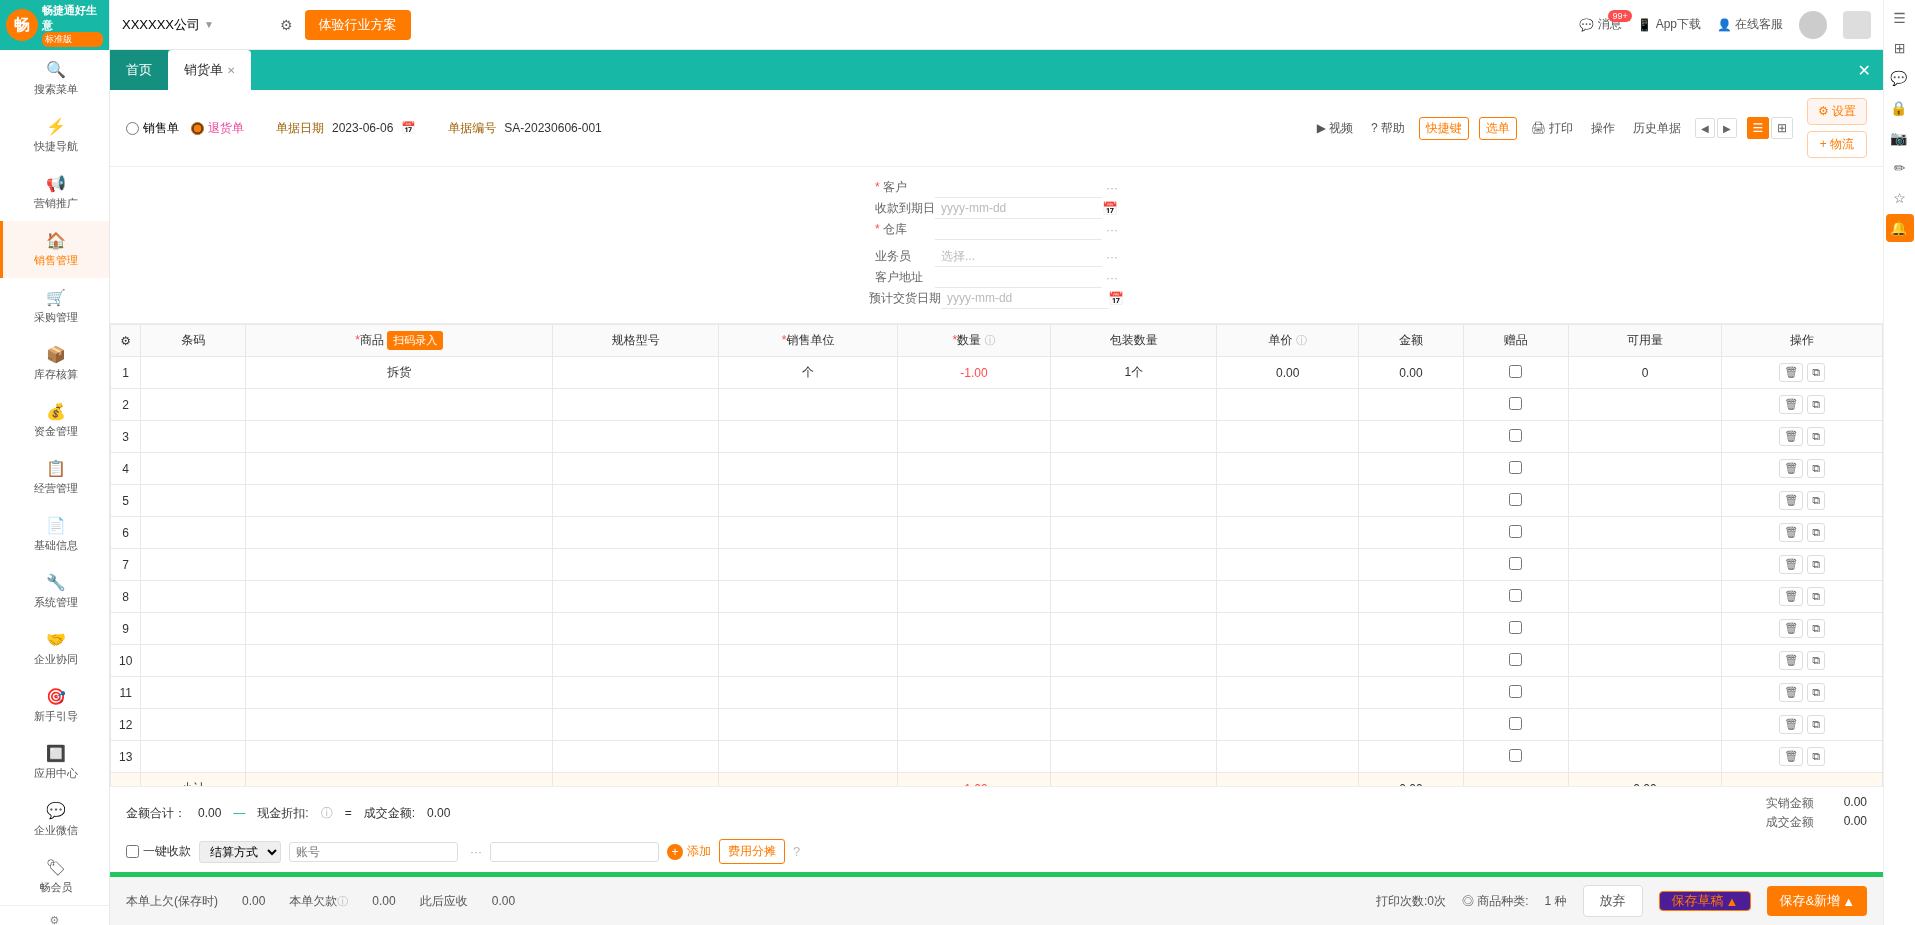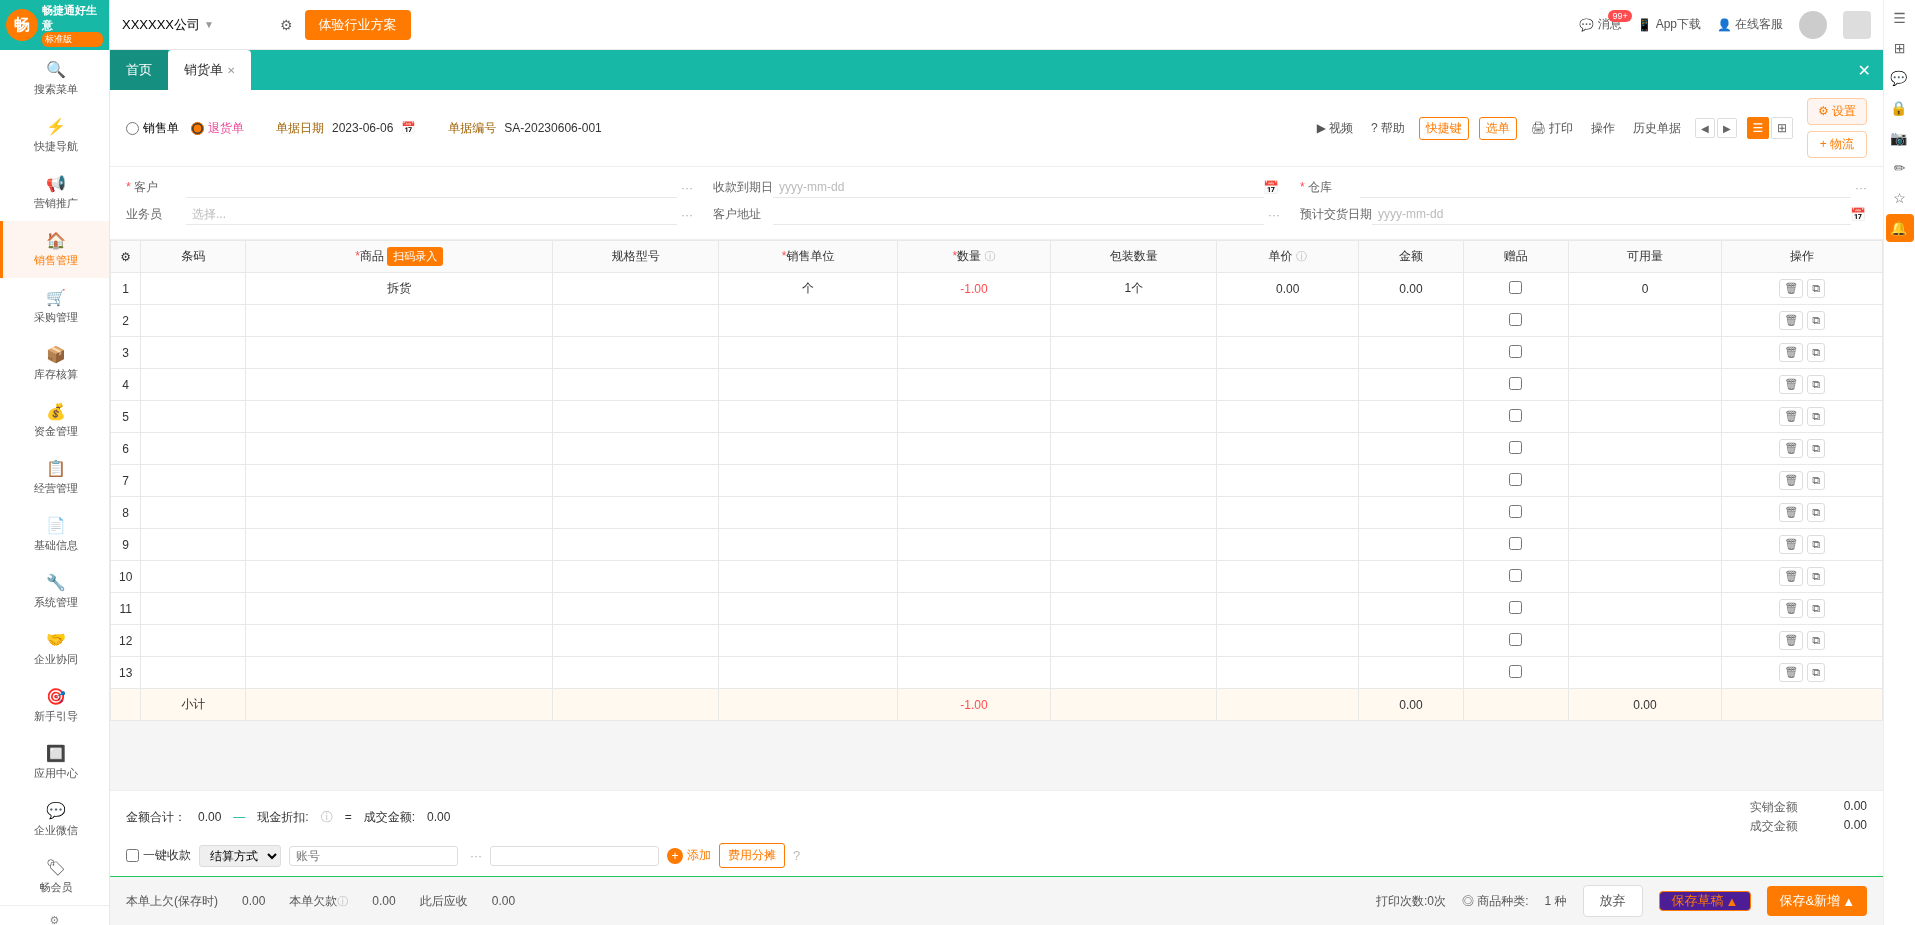--- a/index.html
+++ b/index.html
@@ -46,21 +46,21 @@
     .radio-group { display: flex; align-items: center; gap: 12px; }
     .radio-item { display: flex; align-items: center; gap: 4px; cursor: pointer; }
     .radio-item input[type=radio] { accent-color: #ff7a00; }
     .doc-info { display: flex; align-items: center; gap: 8px; margin-left: 20px; }
     .doc-info-label { color: #a16207; }
     .doc-info-value { color: #333; font-weight: 500; }
     .toolbar-btn { display: flex; align-items: center; gap: 3px; color: #555; cursor: pointer; font-size: 12px; padding: 2px 4px; }
     .btn-orange { color: #ff7a00; border: 1px solid #ff7a00; border-radius: 3px; padding: 2px 6px; }
     .settings-btn { background: #fff5f0; color: #ff7a00; border: 1px solid #ffcca3; border-radius: 4px; padding: 4px 10px; cursor: pointer; font-size: 12px; }
     .logistics-btn { background: #fff; color: #ff7a00; border: 1px solid #ffcca3; border-radius: 4px; padding: 4px 10px; cursor: pointer; font-size: 12px; margin-top: 4px; }
-    .form-row { display: flex; width: 100%; align-items: center; margin-bottom: 8px; }
+    .form-row { display: flex; width: 100%; align-items: center; margin-bottom: 8px; flex-direction: column; }
     .form-field { display: flex; align-items: center; flex: 1; min-width: 0; }
     .form-field-label { color: #666; white-space: nowrap; min-width: 60px; font-size: 12px; }
     .form-field-label.required::before { content: '* '; color: #ff4d4f; }
     .form-field-input { flex: 1; border: none; border-bottom: 1px solid #e8e8e8; padding: 3px 6px; color: #333; font-size: 12px; outline: none; background: transparent; min-width: 0; }
     .form-field-input::placeholder { color: #bbb; }
     .field-dots { color: #aaa; margin-left: 4px; cursor: pointer; }
     .field-cal { color: #aaa; cursor: pointer; font-size: 13px; }
     .form-row-divider { width: 20px; }
 
     
@@ -79,21 +79,21 @@
     .footer-area { background: #fff; border-top: 1px solid #eee; padding: 8px 16px; }
     .footer-totals { display: flex; align-items: center; gap: 12px; font-size: 12px; color: #333; margin-bottom: 8px; }
     .footer-totals-dash { color: #17b8a6; }
     .footer-payment { display: flex; align-items: center; gap: 8px; font-size: 12px; color: #333; }
     .footer-payment label { display: flex; align-items: center; gap: 4px; }
     .expense-btn { border: 1px solid #ff7a00; color: #ff7a00; background: #fff; border-radius: 3px; padding: 3px 8px; cursor: pointer; font-size: 12px; }
     .add-btn { background: #ff7a00; color: #fff; border: none; border-radius: 50%; width: 16px; height: 16px; font-size: 12px; cursor: pointer; display: flex; align-items: center; justify-content: center; }
     .help-icon { color: #bbb; cursor: pointer; font-size: 13px; }
 
     
-    .status-bar { display: flex; align-items: center; padding: 8px 16px; background: #f5f5f5; border-top: 1px solid #22c55e; font-size: 12px; color: #555; gap: 24px; }
+    .status-bar { display: flex; align-items: center; padding: 8px 16px; background: #f5f5f5; border-top: 5px solid #22c55e; font-size: 12px; color: #555; gap: 24px; }
     .status-bar-right { margin-left: auto; display: flex; align-items: center; gap: 16px; }
     .discard-btn { border: 1px solid #ddd; background: #fff; border-radius: 4px; padding: 6px 16px; cursor: pointer; font-size: 13px; color: #555; }
     .save-draft-btn { border: 1px solid #ff7a00; background: #4c1d95; color: #ff7a00; border-radius: 4px; padding: 0 12px; cursor: pointer; font-size: 13px; display: flex; align-items: center; gap: 2px; }
     .save-new-btn { background: #ff7a00; color: #fff; border: none; border-radius: 4px; padding: 6px 12px; cursor: pointer; font-size: 13px; display: flex; align-items: center; gap: 2px; }
 
     
     .right-panel { width: 32px; background: #fff; border-left: 1px solid #eee; display: flex; flex-direction: column; align-items: center; padding: 4px 0; gap: 2px; }
     .right-panel-btn { width: 28px; height: 28px; display: flex; align-items: center; justify-content: center; cursor: pointer; border-radius: 4px; color: #666; font-size: 14px; }
     .right-panel-btn.active-orange { background: #ff7a00; color: #fff; }
 
@@ -618,21 +618,21 @@
       <div class="footer-totals">
         <span>金额合计：</span>
         <span>0.00</span>
         <span class="footer-totals-dash">—</span>
         <span>现金折扣:</span>
         <span style="color:#bbb;">ⓘ</span>
         <span>=</span>
         <span>成交金额:</span>
         <span>0.00</span>
         <div style="margin-left:auto;display:flex;flex-direction:column;gap:2px;">
-          <div style="display:flex;gap:46px;">
+          <div style="display:flex;gap:30px;">
             <span style="color:#666;">实销金额</span>
             <span>0.00</span>
           </div>
           <div style="display:flex;justify-content:space-between;gap:30px;">
             <span style="color:#666;">成交金额</span>
             <span>0.00</span>
           </div>
         </div>
       </div>
       <div class="footer-payment">

